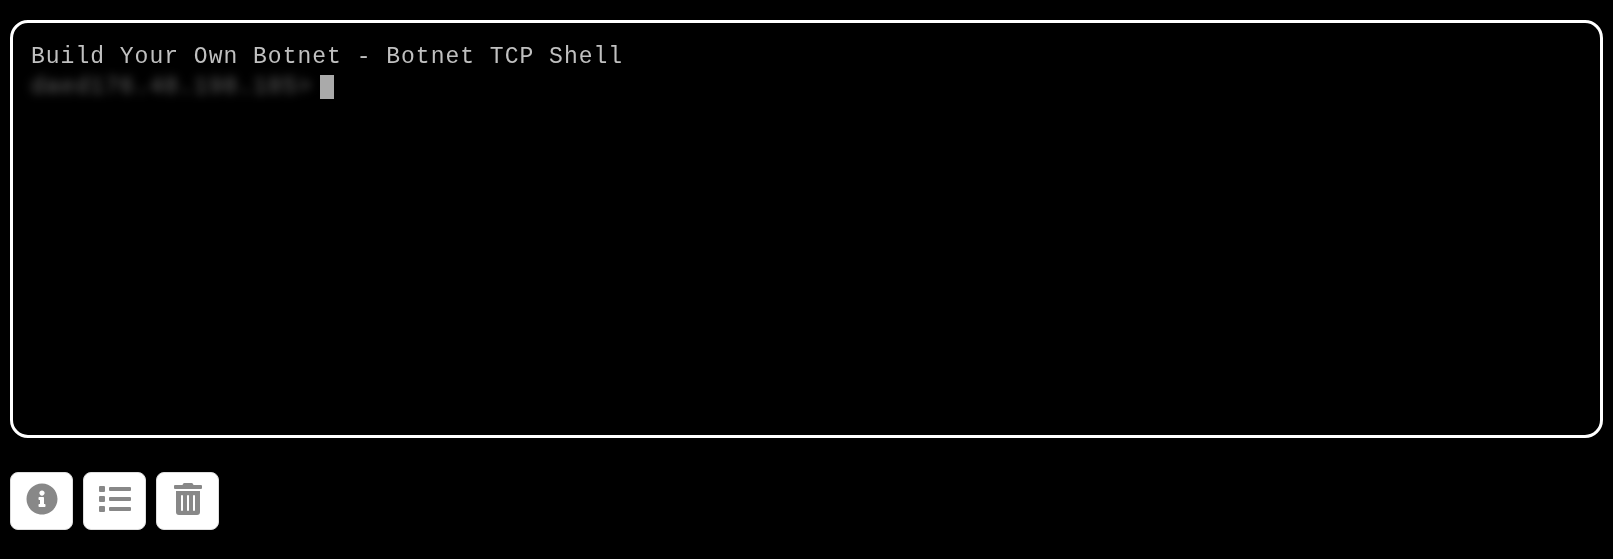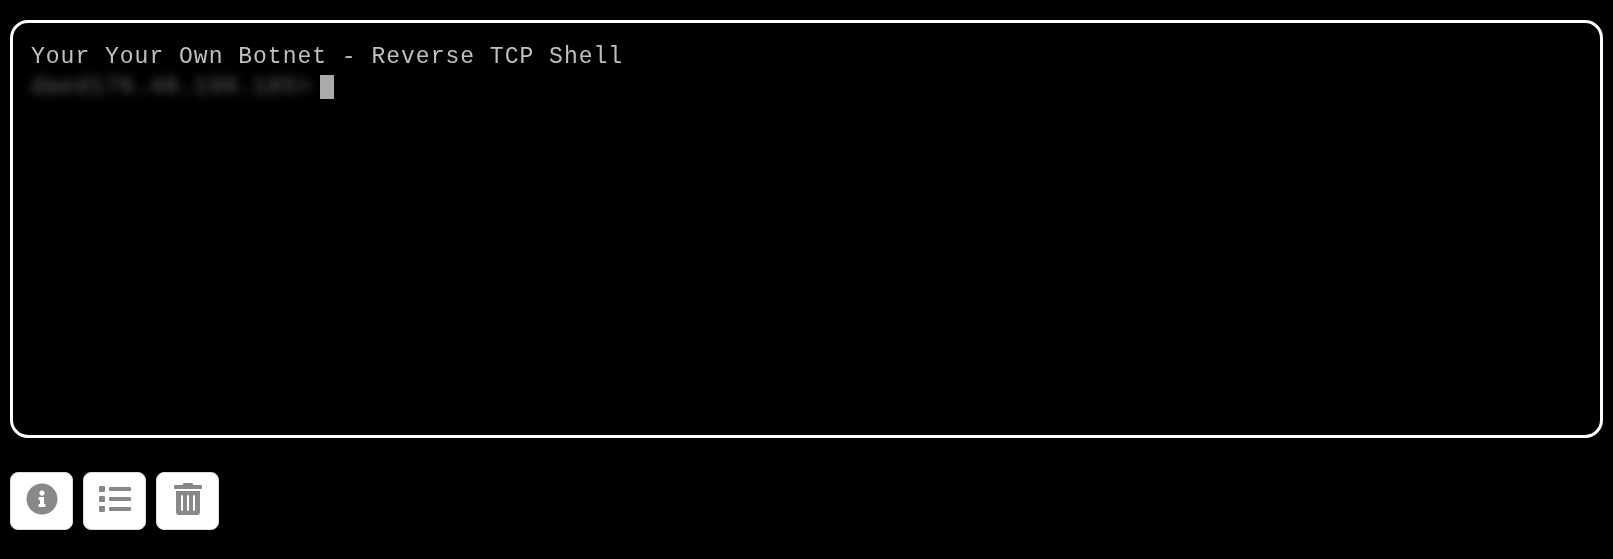--- a/index.html
+++ b/index.html
@@ -62,21 +62,21 @@
       align-items: center;
       justify-content: center;
       cursor: pointer;
     }
     .icon-button svg { width: 32px; height: 32px; fill: #888888; }
   </style>
 </head>
 <body>
 
 <div class="terminal-frame">
-  <div class="terminal-title">Your Your Own Botnet - Reverse TCP Shell</div>
+  <div class="terminal-title">Build Your Own Botnet - Botnet TCP Shell</div>
   <div class="prompt-line">
     <span class="prompt-blurred">daed176.48.198.185&gt;</span>
     <span class="cursor-block"></span>
   </div>
 </div>
 
 <div class="button-row">
   <div class="icon-button">
     <span>
       <svg viewBox="0 0 512 512">

